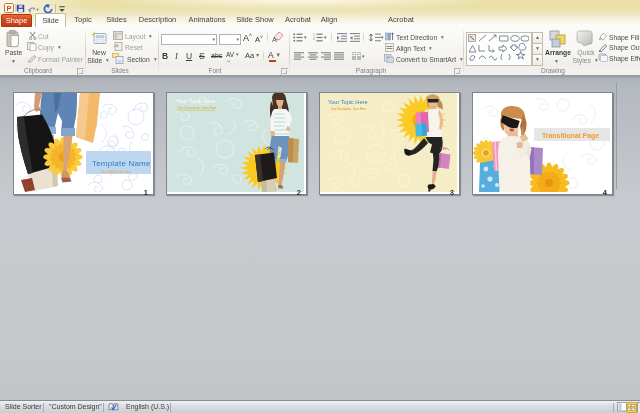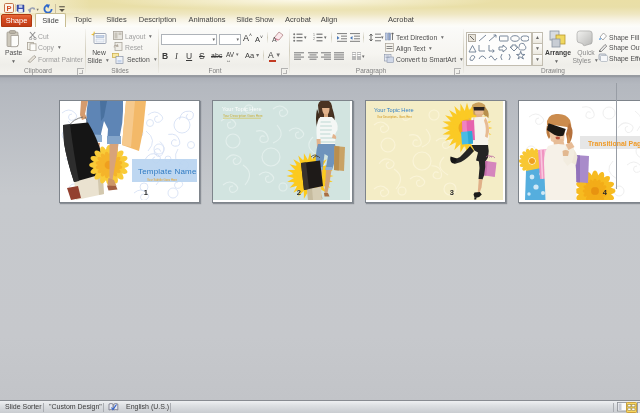--- a/index.html
+++ b/index.html
@@ -43,22 +43,22 @@
 .btxt{position:absolute;font-size:6.8px;color:#4e4e4e;white-space:nowrap;}
 .btxtd{position:absolute;font-size:6.8px;color:#a0a0a0;white-space:nowrap;}
 .dn{color:#707070;display:inline-block;transform:scale(.7);}
 
 .combo{position:absolute;background:#fff;border:1px solid #aeb3b9;box-sizing:border-box;}
 .combo:after{content:"▾";position:absolute;right:1px;top:1px;font-size:5px;color:#666;}
 
 
 #sorter{position:absolute;left:0;top:76px;width:640px;height:324px;
   background:linear-gradient(180deg,#90939a 0,#acb0b8 2px,#b4b8bf 8px,#c6c9cd 120px,#c6c8cc 260px,#c2c4c8 324px);}
-.slide{position:absolute;top:24px;width:139px;height:101px;background:#fff;
-  border:1px solid #7e848b;box-shadow:1px 1px 1px rgba(90,95,105,.55);margin-left:46px;}
+.slide{position:absolute;top:16px;width:139px;height:101px;background:#fff;
+  border:1px solid #7e848b;box-shadow:1px 1px 1px rgba(90,95,105,.55);}
 .snum{position:absolute;top:112px;font-size:7.5px;font-weight:bold;color:#2a2a2a;width:139px;text-align:right;}
 #vline{position:absolute;left:616px;top:7px;width:1px;height:106px;background:#989da5;}
 
 
 #statusbar{position:absolute;left:0;top:400px;width:640px;height:13px;
   background:linear-gradient(180deg,#eef0f2 0,#dcdfe2 40%,#c9ccd0 100%);
   border-top:1px solid #888c92;box-sizing:border-box;
   font-size:7px;color:#3c3c3c;}
 .ssep{position:absolute;top:2px;height:9px;width:1px;background:#aaadb2;}
 </style>

